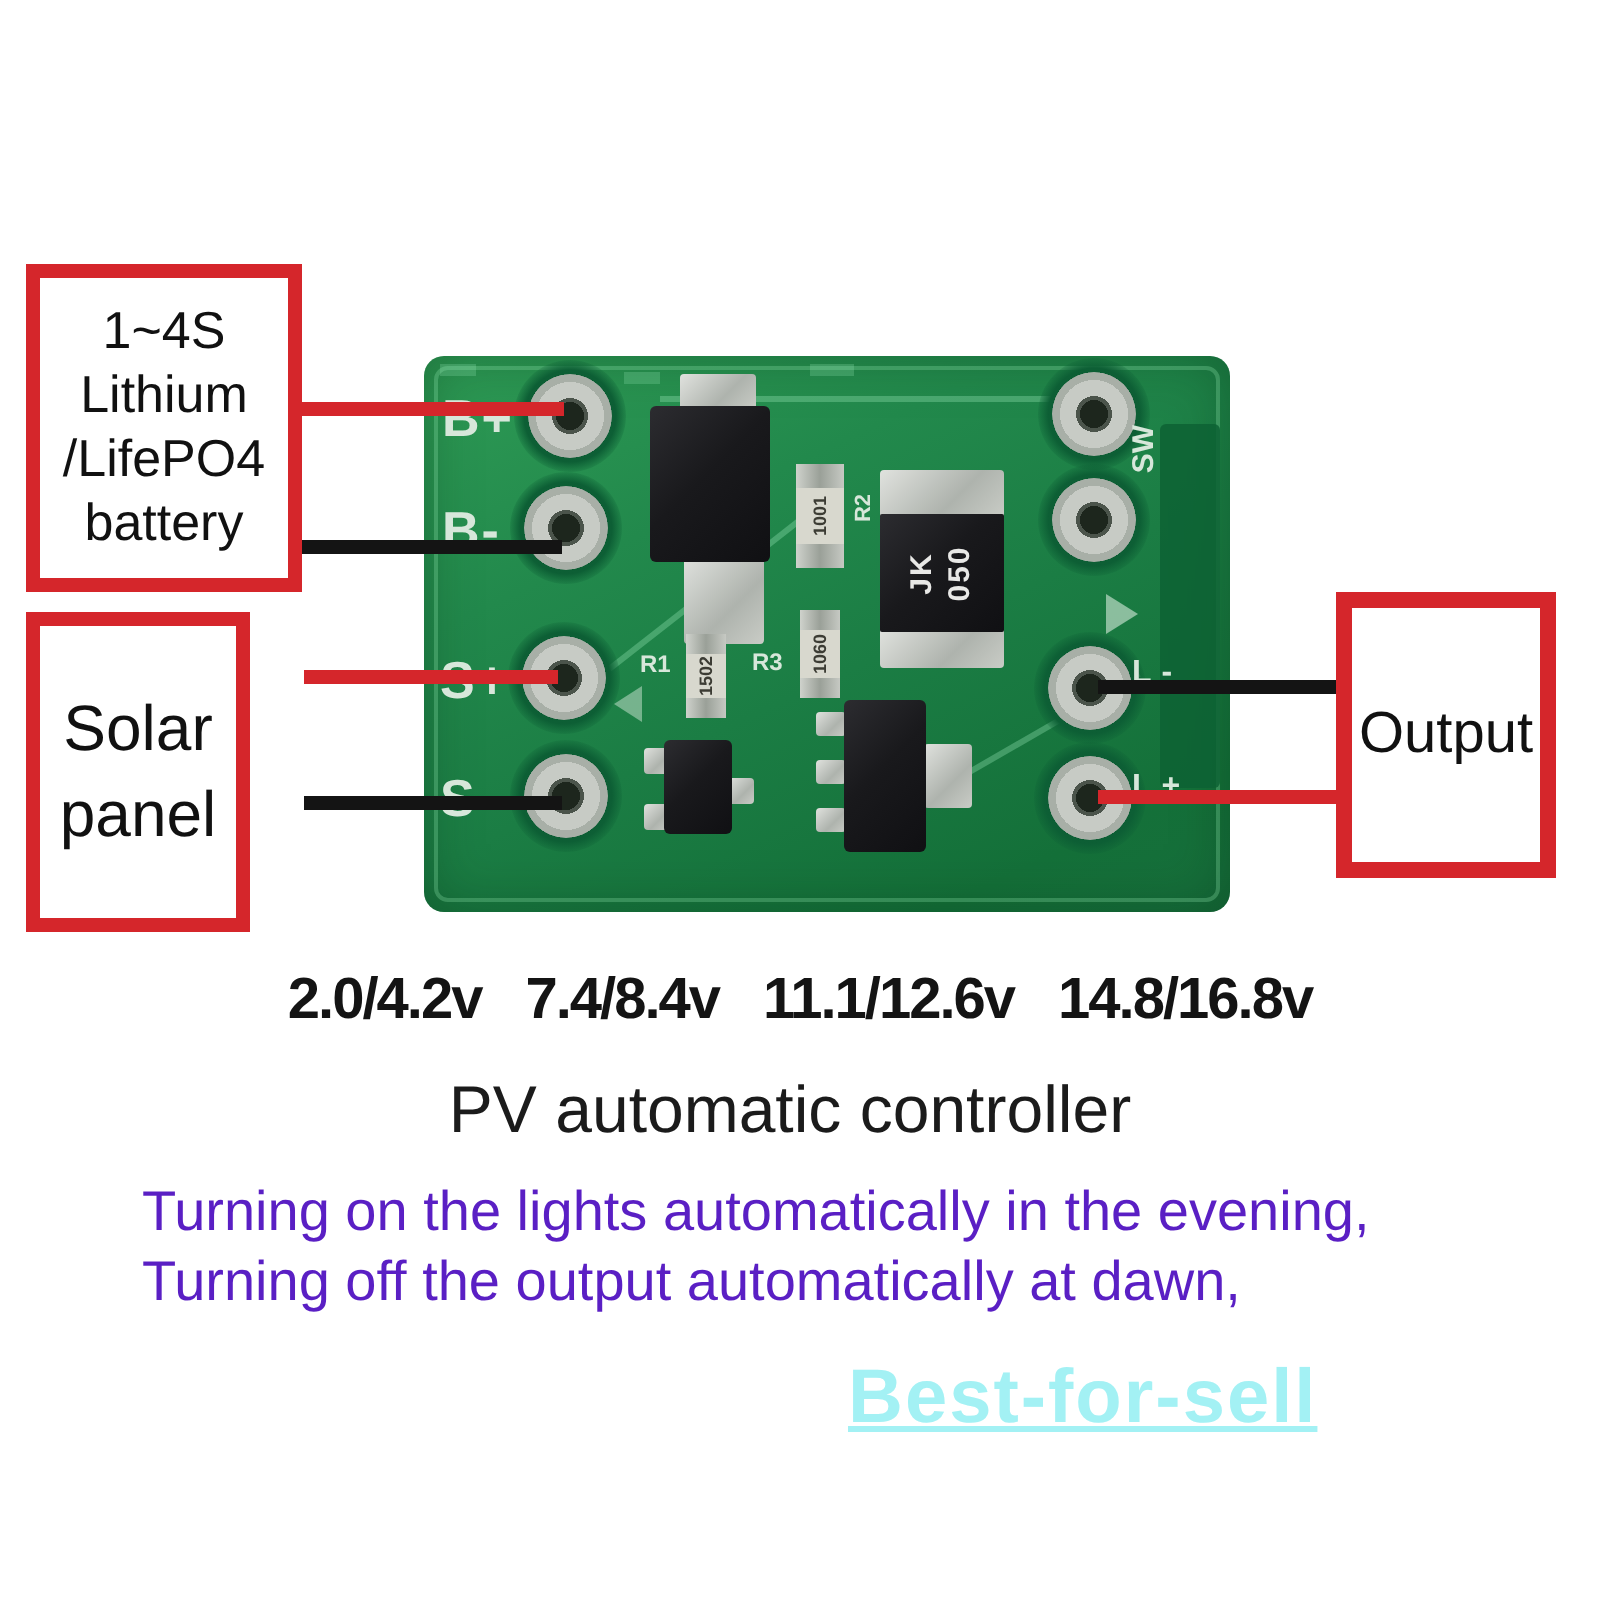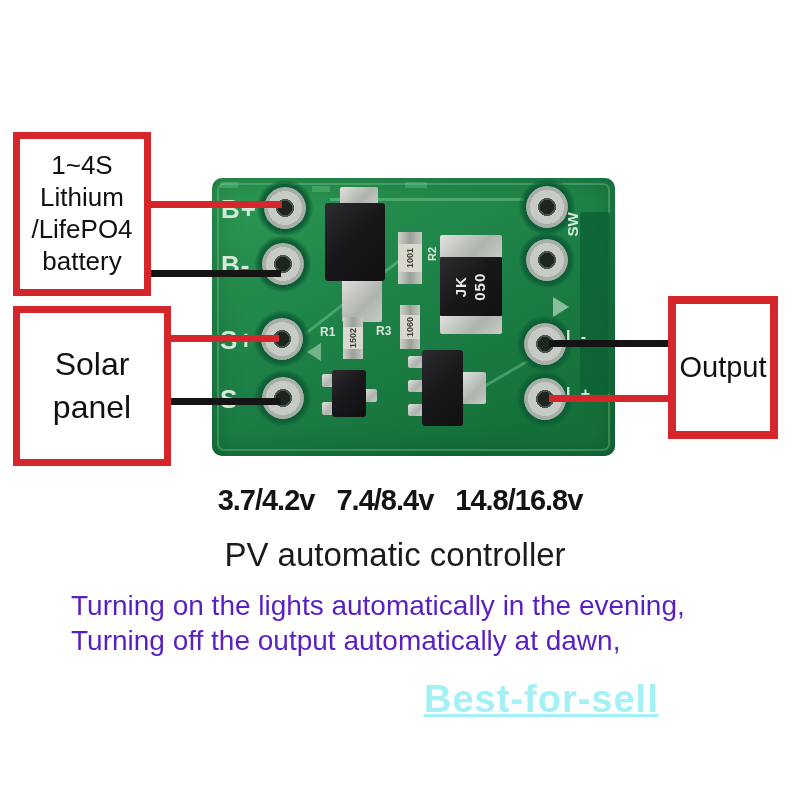--- a/index.html
+++ b/index.html
@@ -2,21 +2,21 @@
 <html><head>
 <meta charset="utf-8">
 <style>
   html,body{margin:0;padding:0;}
   body{width:800px;height:800px;background:#ffffff;font-family:"Liberation Sans",sans-serif;position:relative;overflow:hidden;}
   .abs{position:absolute;}
 
   
   .callout{position:absolute;background:#ffffff;border:7px solid #d5262b;display:flex;align-items:center;justify-content:center;text-align:center;color:#111;white-space:pre-line;z-index:6;box-sizing:border-box;}
   #battery-box{left:13px;top:132px;width:138px;height:164px;font-size:26px;line-height:1.23;}
-  #solar-box{left:13px;top:306px;width:158px;height:160px;font-size:32px;line-height:1.35;}
+  #solar-box{left:13px;top:306px;width:112px;height:160px;font-size:32px;line-height:1.35;}
   #output-box{left:668px;top:296px;width:110px;height:143px;font-size:29px;border-width:8px;}
 
   
   .wire{position:absolute;height:7px;z-index:5;}
   .wire.red{background:#d5262b;}
   .wire.black{background:#141414;}
 
   
   #pcb{left:212px;top:178px;width:403px;height:278px;border-radius:10px;z-index:1;
        background:linear-gradient(155deg,#2e9b55 0%,#22894c 30%,#1b7d44 55%,#147039 85%,#176f3c 100%);
@@ -141,22 +141,23 @@
 
 <div id="battery-box" class="callout">1~4S
 Lithium
 /LifePO4
 battery</div>
 <div id="solar-box" class="callout">Solar
 panel</div>
 <div id="output-box" class="callout">Output</div>
 
 <div id="voltage-row" class="abs">
-  <span>3.7/4.2v</span>
+  <span>2.0/4.2v</span>
   <span>7.4/8.4v</span>
+  <span>11.1/12.6v</span>
   <span>14.8/16.8v</span>
 </div>
 
 <div id="main-title" class="abs">PV automatic controller</div>
 
 <div id="watermark" class="abs">Best-for-sell</div>
 
 <div id="notes" class="abs">
   <div>Turning on the lights automatically in the evening,</div>
   <div>Turning off the output automatically at dawn,</div>

